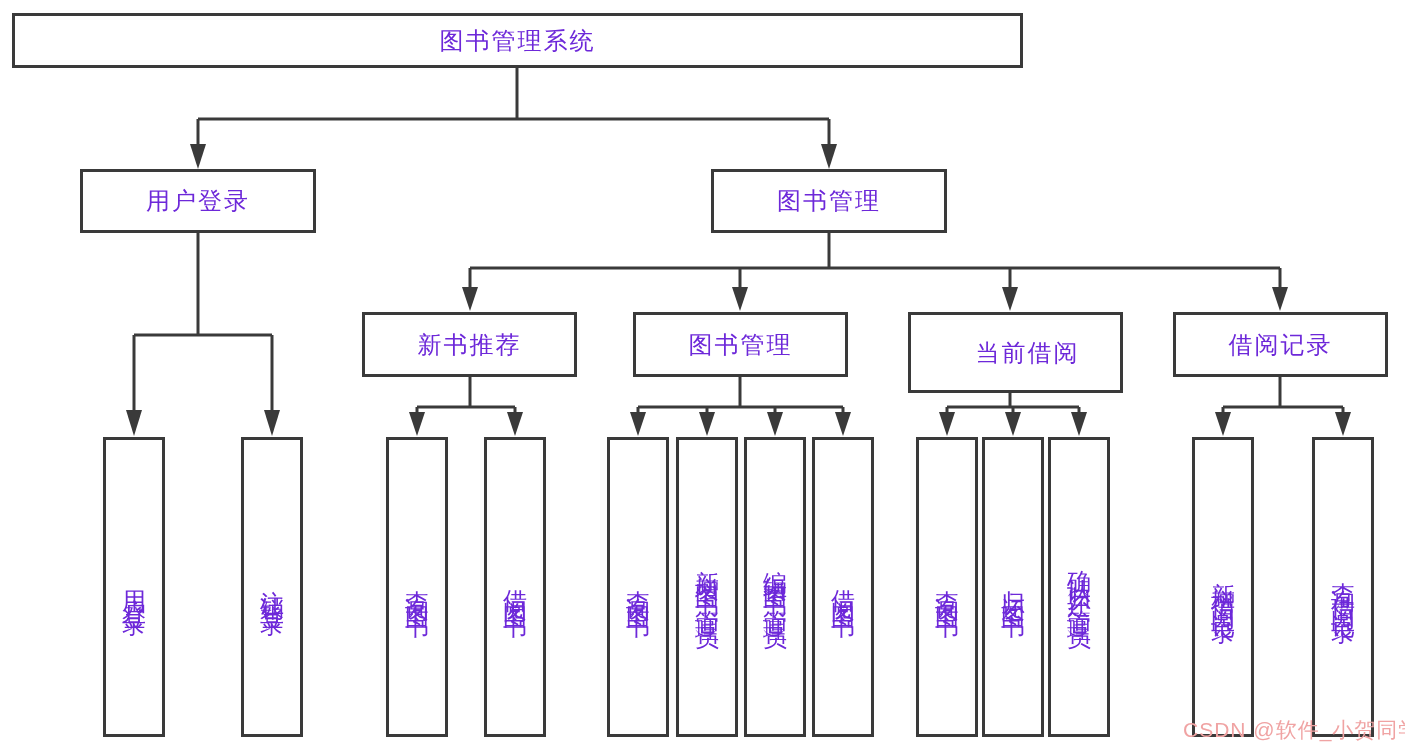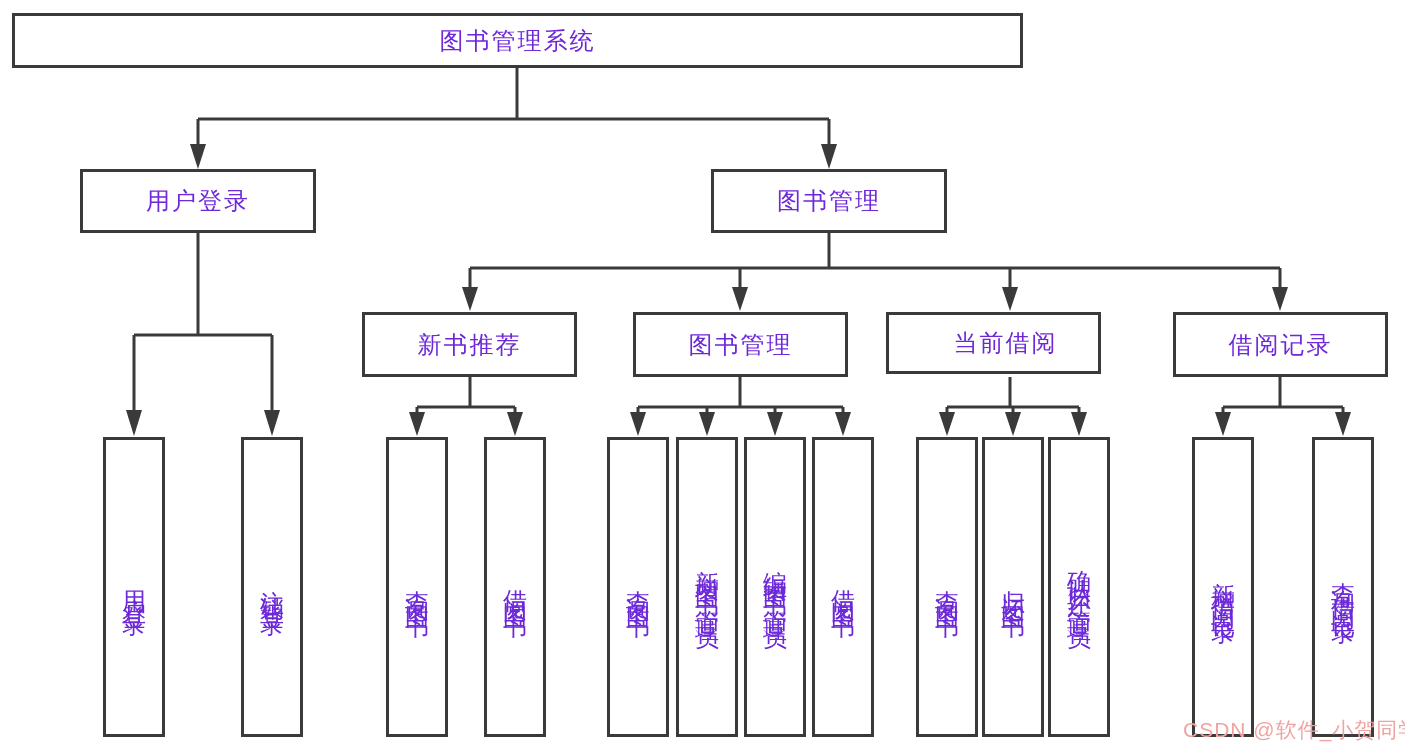--- a/index.html
+++ b/index.html
@@ -57,21 +57,21 @@
     letter-spacing: 8px;
     line-height: 1;
     white-space: nowrap;
   }
   
   .n-root     { left: 12px;   top: 13px;  width: 1011px; height: 55px; }
   .n-login    { left: 80px;   top: 169px; width: 236px;  height: 64px; }
   .n-mgmt     { left: 711px;  top: 169px; width: 236px;  height: 64px; }
   .n-newbook  { left: 362px;  top: 312px; width: 215px;  height: 65px; }
   .n-borrow   { left: 633px;  top: 312px; width: 215px;  height: 65px; }
-  .n-current  { left: 886px;  top: 312px; width: 215px;  height: 62px; padding-left: 24px; }
+  .n-current  { left: 908px;  top: 312px; width: 215px;  height: 81px; padding-left: 24px; }
   .n-records  { left: 1173px; top: 312px; width: 215px;  height: 65px; }
   
   .v-ul-login   { left: 103px; }
   .v-ul-logout  { left: 241px; }
   .v-nb-query   { left: 386px; }
   .v-nb-borrow  { left: 484px; }
   .v-bb-query   { left: 607px; }
   .v-bb-add     { left: 676px; }
   .v-bb-edit    { left: 744px; }
   .v-bb-borrow  { left: 812px; }

